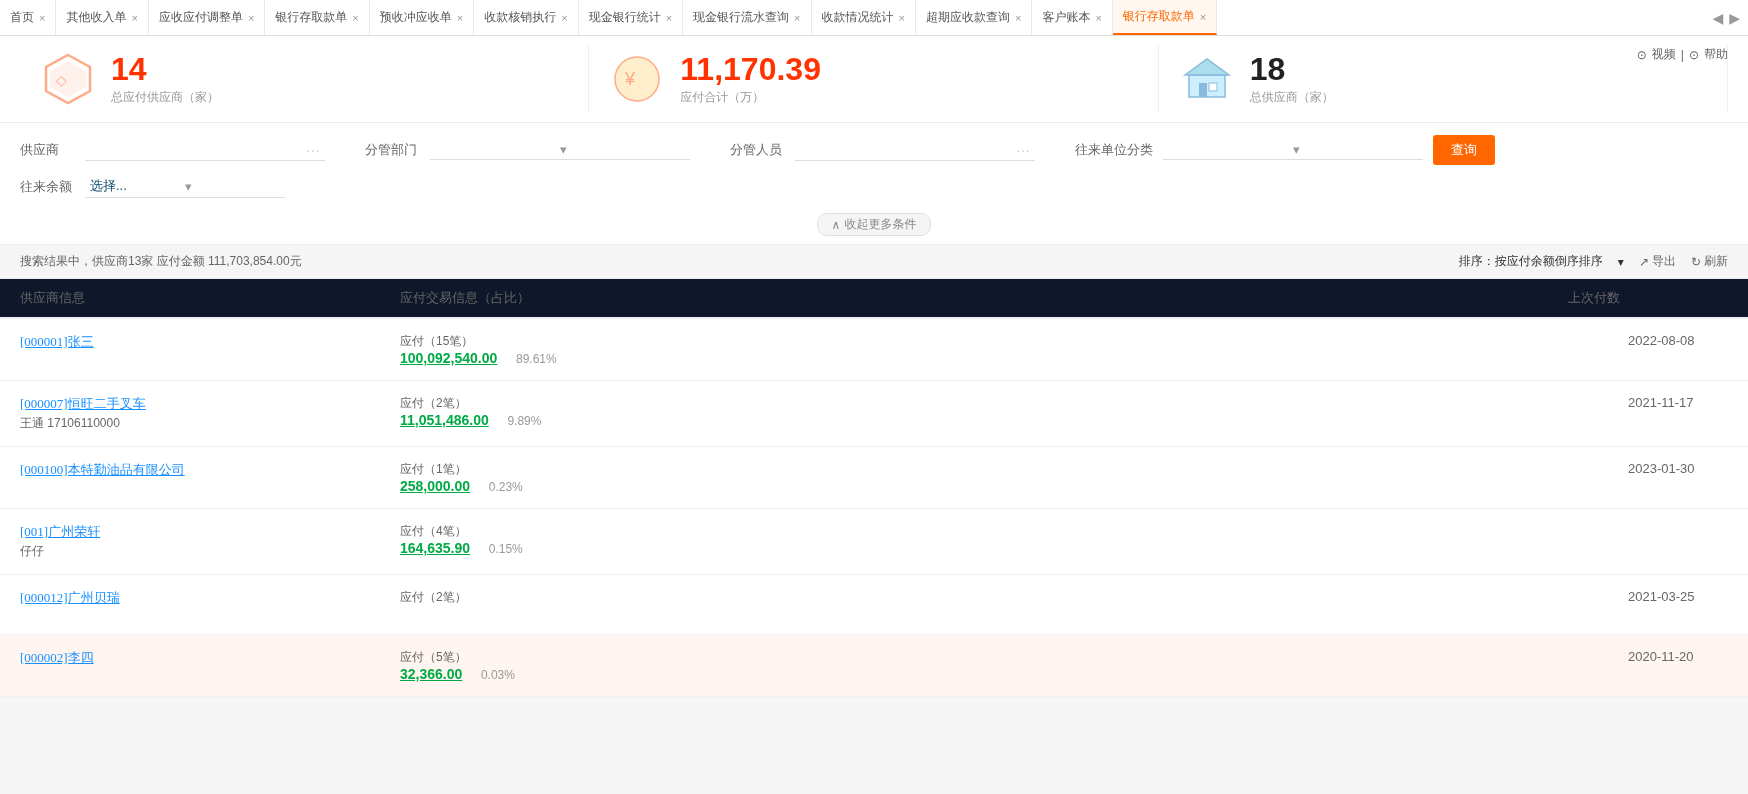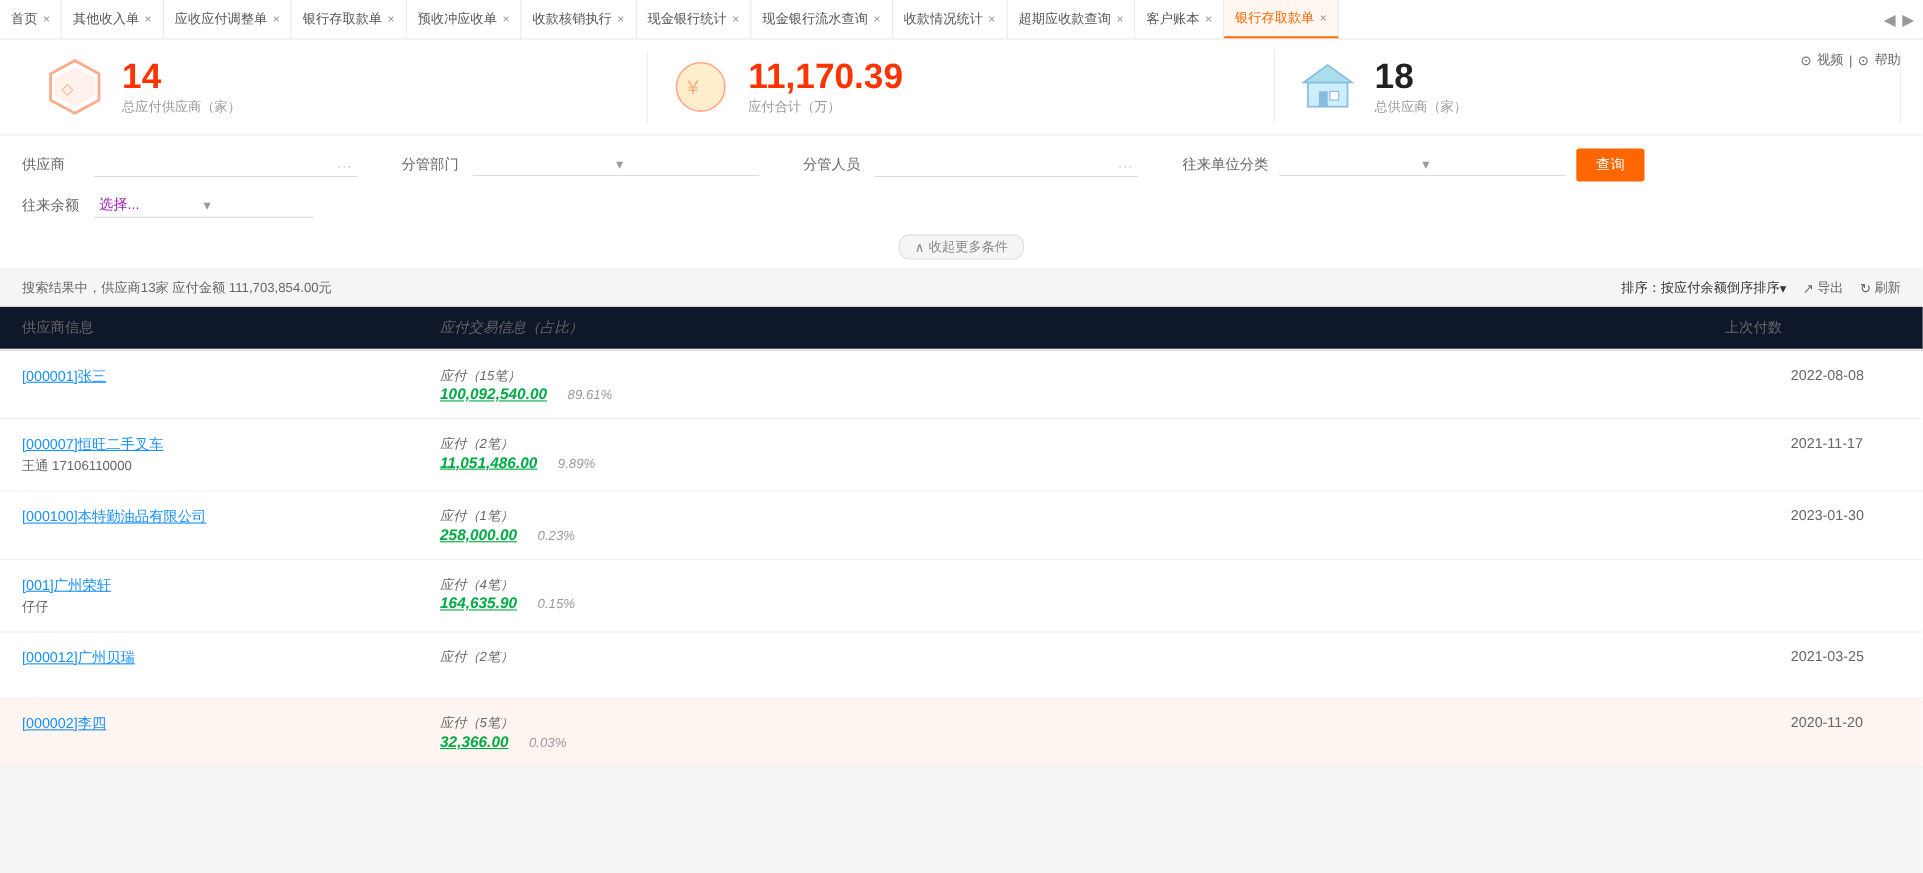--- a/index.html
+++ b/index.html
@@ -164,21 +164,21 @@
       padding: 8px 20px;
       font-size: 12px;
       color: #666;
       border-bottom: 1px solid #eee;
     }
     .result-bar .result-text { flex: 1; }
     .result-actions { display: flex; align-items: center; gap: 15px; font-size: 12px; color: #666; }
     .sort-select {
       display: flex;
       align-items: center;
-      gap: 0;
+      gap: 15px;
       cursor: pointer;
       color: #333;
     }
     .action-btn {
       display: flex;
       align-items: center;
       gap: 3px;
       cursor: pointer;
       color: #666;
     }
@@ -190,37 +190,38 @@
     }
     .table-header {
       display: flex;
       padding: 10px 20px;
       border-bottom: 2px solid #eee;
       font-size: 13px;
       color: #666;
       background: #0f172a;
     }
     .col-supplier { flex: 0 0 380px; }
-    .col-transaction { flex: 1; font-style: italic; }
+    .col-transaction { flex: 1; }
     .col-last-payment { flex: 0 0 220px; text-align: left; padding-left: 60px; }
     
     .table-row {
       display: flex;
       padding: 14px 20px;
       border-bottom: 1px solid #f0f0f0;
       align-items: flex-start;
       min-height: 60px;
     }
     .table-row.highlighted { background: #fff5f0; }
     
     .supplier-link {
       color: #1890ff;
       text-decoration: underline;
       cursor: pointer;
       font-size: 13px;
+      font-family: Liberation Serif, serif;
     }
     .supplier-sub {
       color: #666;
       font-size: 12px;
       margin-top: 2px;
     }
     
     .transaction-info .trans-label { color: #666; font-size: 12px; }
     .transaction-info .trans-amount {
       color: #00aa44;
@@ -368,21 +369,21 @@
       <span></span>
       <span class="filter-chevron">▾</span>
     </div>
 
     <button class="query-btn">查询</button>
   </div>
 
   <div class="filter-row">
     <span class="filter-label">往来余额</span>
     <div class="filter-select-wrap" style="max-width:180px;">
-      <span style="color:#a21caf;font-size:13px;">选择...</span>
+      <span style="color:#0c4a6e;font-size:13px;">选择...</span>
       <span class="filter-chevron">▾</span>
     </div>
   </div>
 
   <div class="filter-collapse">
     <div class="collapse-btn">
       <span>∧</span>
       <span>收起更多条件</span>
     </div>
   </div>

